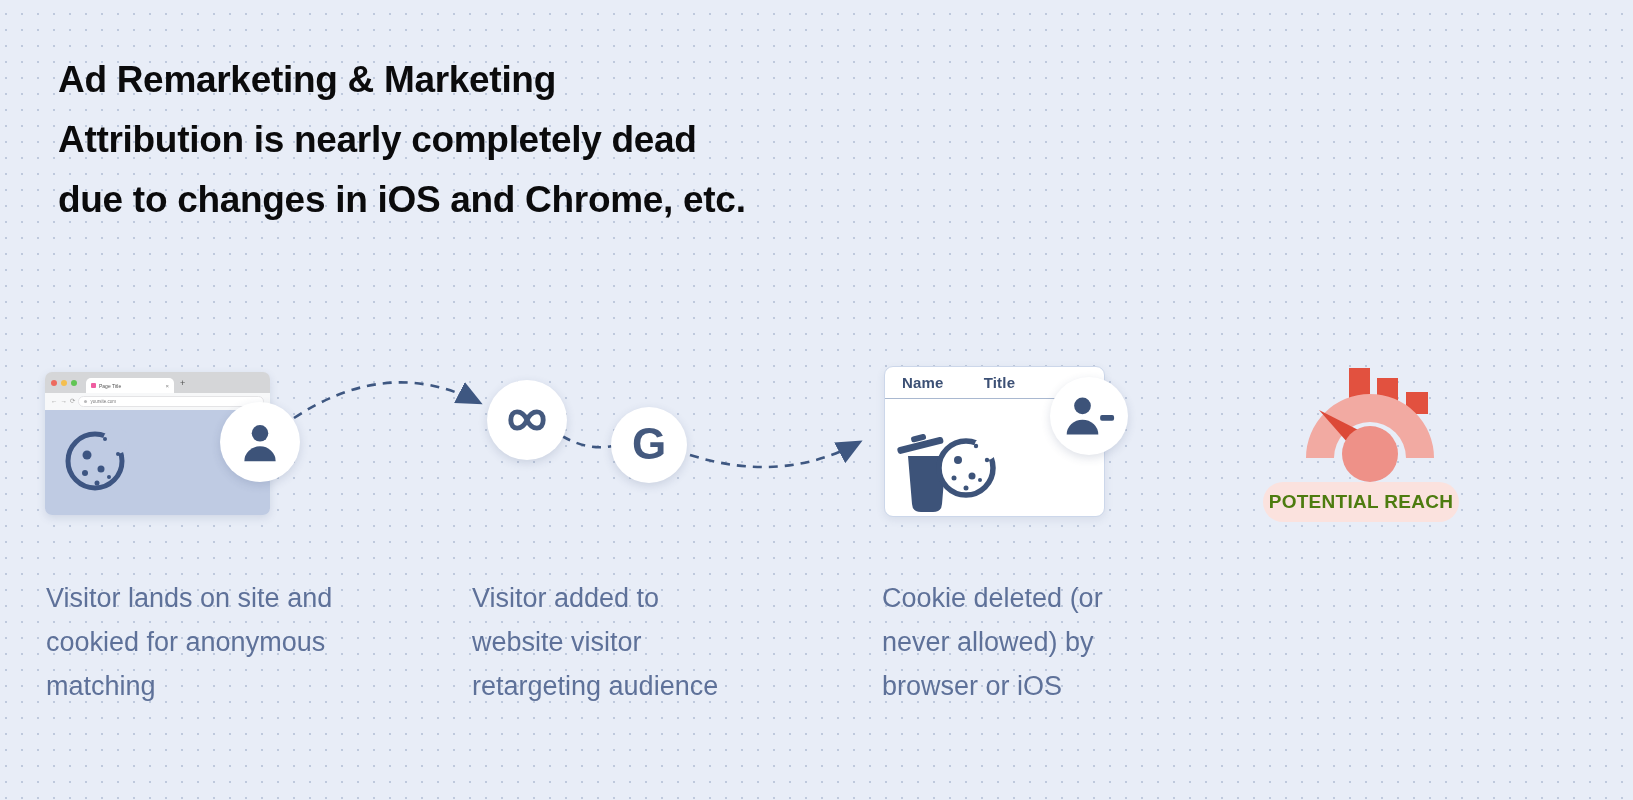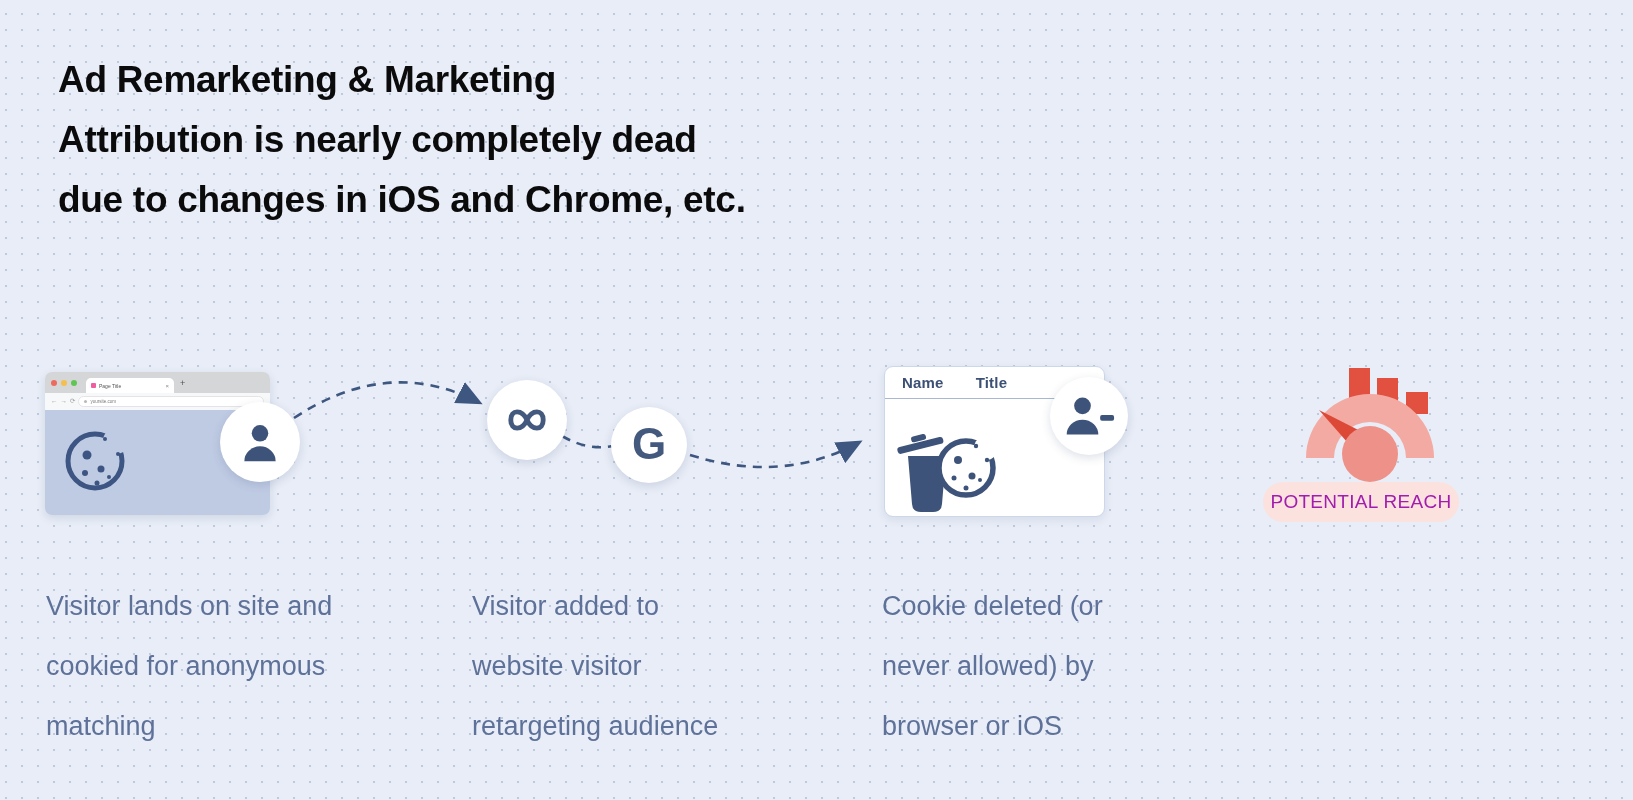--- a/index.html
+++ b/index.html
@@ -49,33 +49,33 @@
   .person-circle { left:220px; top:402px; width:80px; height:80px; }
   .meta-circle   { left:487px; top:380px; width:80px; height:80px; }
   .g-circle      { left:611px; top:407px; width:76px; height:76px; }
   .minus-circle  { left:1050px; top:377px; width:78px; height:78px; z-index:4; }
   .g-letter { font-size:44px; font-weight:bold; color:#44597e; line-height:1; padding-bottom:3px; }
 
   
   .card { position:absolute; left:884px; top:366px; width:221px; height:151px; z-index:2;
     background:#fff; border:1.5px solid #ccd7ea; border-radius:9px;
     box-shadow:0 3px 8px rgba(60,80,120,.10); }
-  .card-header { height:32px; display:flex; align-items:center; gap:32px; padding-left:17px;
+  .card-header { height:32px; display:flex; align-items:center; gap:40px; padding-left:17px;
     border-bottom:1.5px solid #a9b8d0; }
   .col-head { font-size:15px; font-weight:bold; color:#3c5075; letter-spacing:.2px; }
   .trash-cookie { position:absolute; left:892px; top:424px; z-index:3; }
 
   
   .gauge { position:absolute; left:1285px; top:360px; z-index:2; }
   .pill { position:absolute; left:1263px; top:482px; width:196px; height:40px; z-index:2;
     background:#fbe2de; border-radius:20px; display:flex; align-items:center; justify-content:center;
-    font-size:19px; font-weight:normal; color:#a21caf; letter-spacing:.3px; }
-
-  
-  .caption { position:absolute; top:576px; font-size:27px; line-height:60px;
+    font-size:19px; font-weight:bold; color:#4d7c0f; letter-spacing:.3px; }
+
+  
+  .caption { position:absolute; top:576px; font-size:27px; line-height:44px;
     color:#5e7199; white-space:pre-line; }
   .cap-1 { left:46px; } .cap-2 { left:472px; } .cap-3 { left:882px; } .cap-4 { left:1262px; }
 </style>
 </head>
 <body>
 
 <div class="canvas">
 
   <div class="title">Ad Remarketing &amp; Marketing
 Attribution is nearly completely dead

